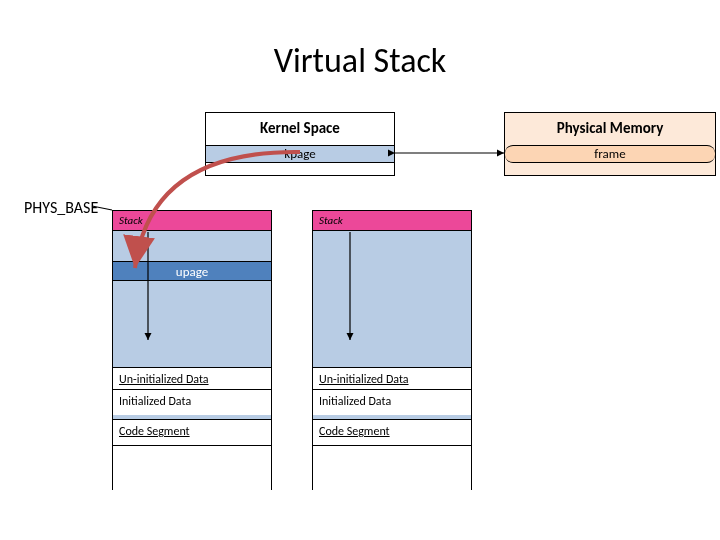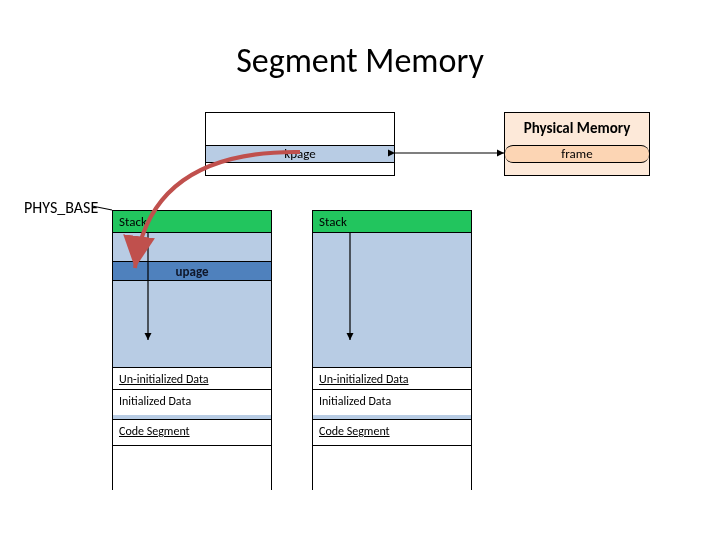--- a/index.html
+++ b/index.html
@@ -2,42 +2,43 @@
 <html><head>
 <meta charset="utf-8">
 <style>
   * { box-sizing: border-box; margin: 0; padding: 0; }
   body { font-family: Calibri, Arial, sans-serif; width: 720px; height: 540px; background: #fff; position: relative; }
   .title { font-size: 34px; font-weight: 400; text-align: center; position: absolute; top: 40px; left: 0; right: 0; }
   .box { border: 1.5px solid #000; position: absolute; }
   .kernel-box { left: 205px; top: 112px; width: 190px; height: 64px; background: #fff; }
   .kernel-label { font-weight: bold; font-size: 15px; text-align: center; padding-top: 6px; }
   .kpage-row { height:18px; width:100%; background:#b8cce4; border-top:1.5px solid #000; border-bottom:1.5px solid #000; position:absolute; top:32px; text-align:center; font-size:13px; }
-  .phys-box { left: 504px; top: 112px; width: 146px; height: 64px; background: #fde9d9; }
+  .phys-box { left: 504px; top: 112px; width: 212px; height: 64px; background: #fde9d9; }
   .phys-label { font-weight: bold; font-size: 15px; text-align: center; padding-top: 6px; }
   .frame-row { height:18px; width:100%; background:#fcd5b4; border-top:1.5px solid #000; border-bottom:1.5px solid #000; position:absolute; top:32px; text-align:center; font-size:13px;border-radius:8px; }
   .physbase { position:absolute; left:24px; top:198px; font-size:16px; }
   .col { position:absolute; top:210px; width:160px; height:280px; border:1.5px solid #000; background:#b8cce4; }
   .col1 { left:112px; }
   .col2 { left:312px; }
-  .col .hdr { background:#22c55e; border-bottom:1.5px solid #000; font-size:13px; padding:3px 6px; }
-  .col .upage { position:absolute; top:50px; width:100%; height:20px; background:#4f81bd; color:#0f172a; border-top:1.5px solid #000; border-bottom:1.5px solid #000; text-align:center; font-size:13px; line-height:20px;font-weight:bold; }
+  .col .hdr { background:#ec4899; border-bottom:1.5px solid #000; font-size:11px; padding:3px 6px;font-style:italic; }
+  .col .upage { position:absolute; top:50px; width:100%; height:20px; background:#4f81bd; color:#ffffff; border-top:1.5px solid #000; border-bottom:1.5px solid #000; text-align:center; font-size:13px; line-height:20px; }
   .seg { position:absolute; width:100%; background:#fff; border-top:1.5px solid #000; font-size:12px; padding:4px 6px; }
   .seg1 { top:156px; height:26px;text-decoration:underline; }
   .seg2 { top:178px; height:26px; }
   .seg3 { top:208px; height:26px;text-decoration:underline; }
   .seg4 { top:234px; height:46px; border-top:1.5px solid #000; }
   svg.arrows { position:absolute; left:0; top:0; width:720px; height:540px; pointer-events:none; }
 </style>
 </head>
 <body>
 
-<div class="title">Segment Memory</div>
+<div class="title">Virtual Stack</div>
 
 <div class="box kernel-box">
+  <div class="kernel-label">Kernel Space</div>
   <div class="kpage-row">kpage</div>
 </div>
 
 <div class="box phys-box">
   <div class="phys-label">Physical Memory</div>
   <div class="frame-row">frame</div>
 </div>
 
 <div class="physbase">PHYS_BASE</div>
 

